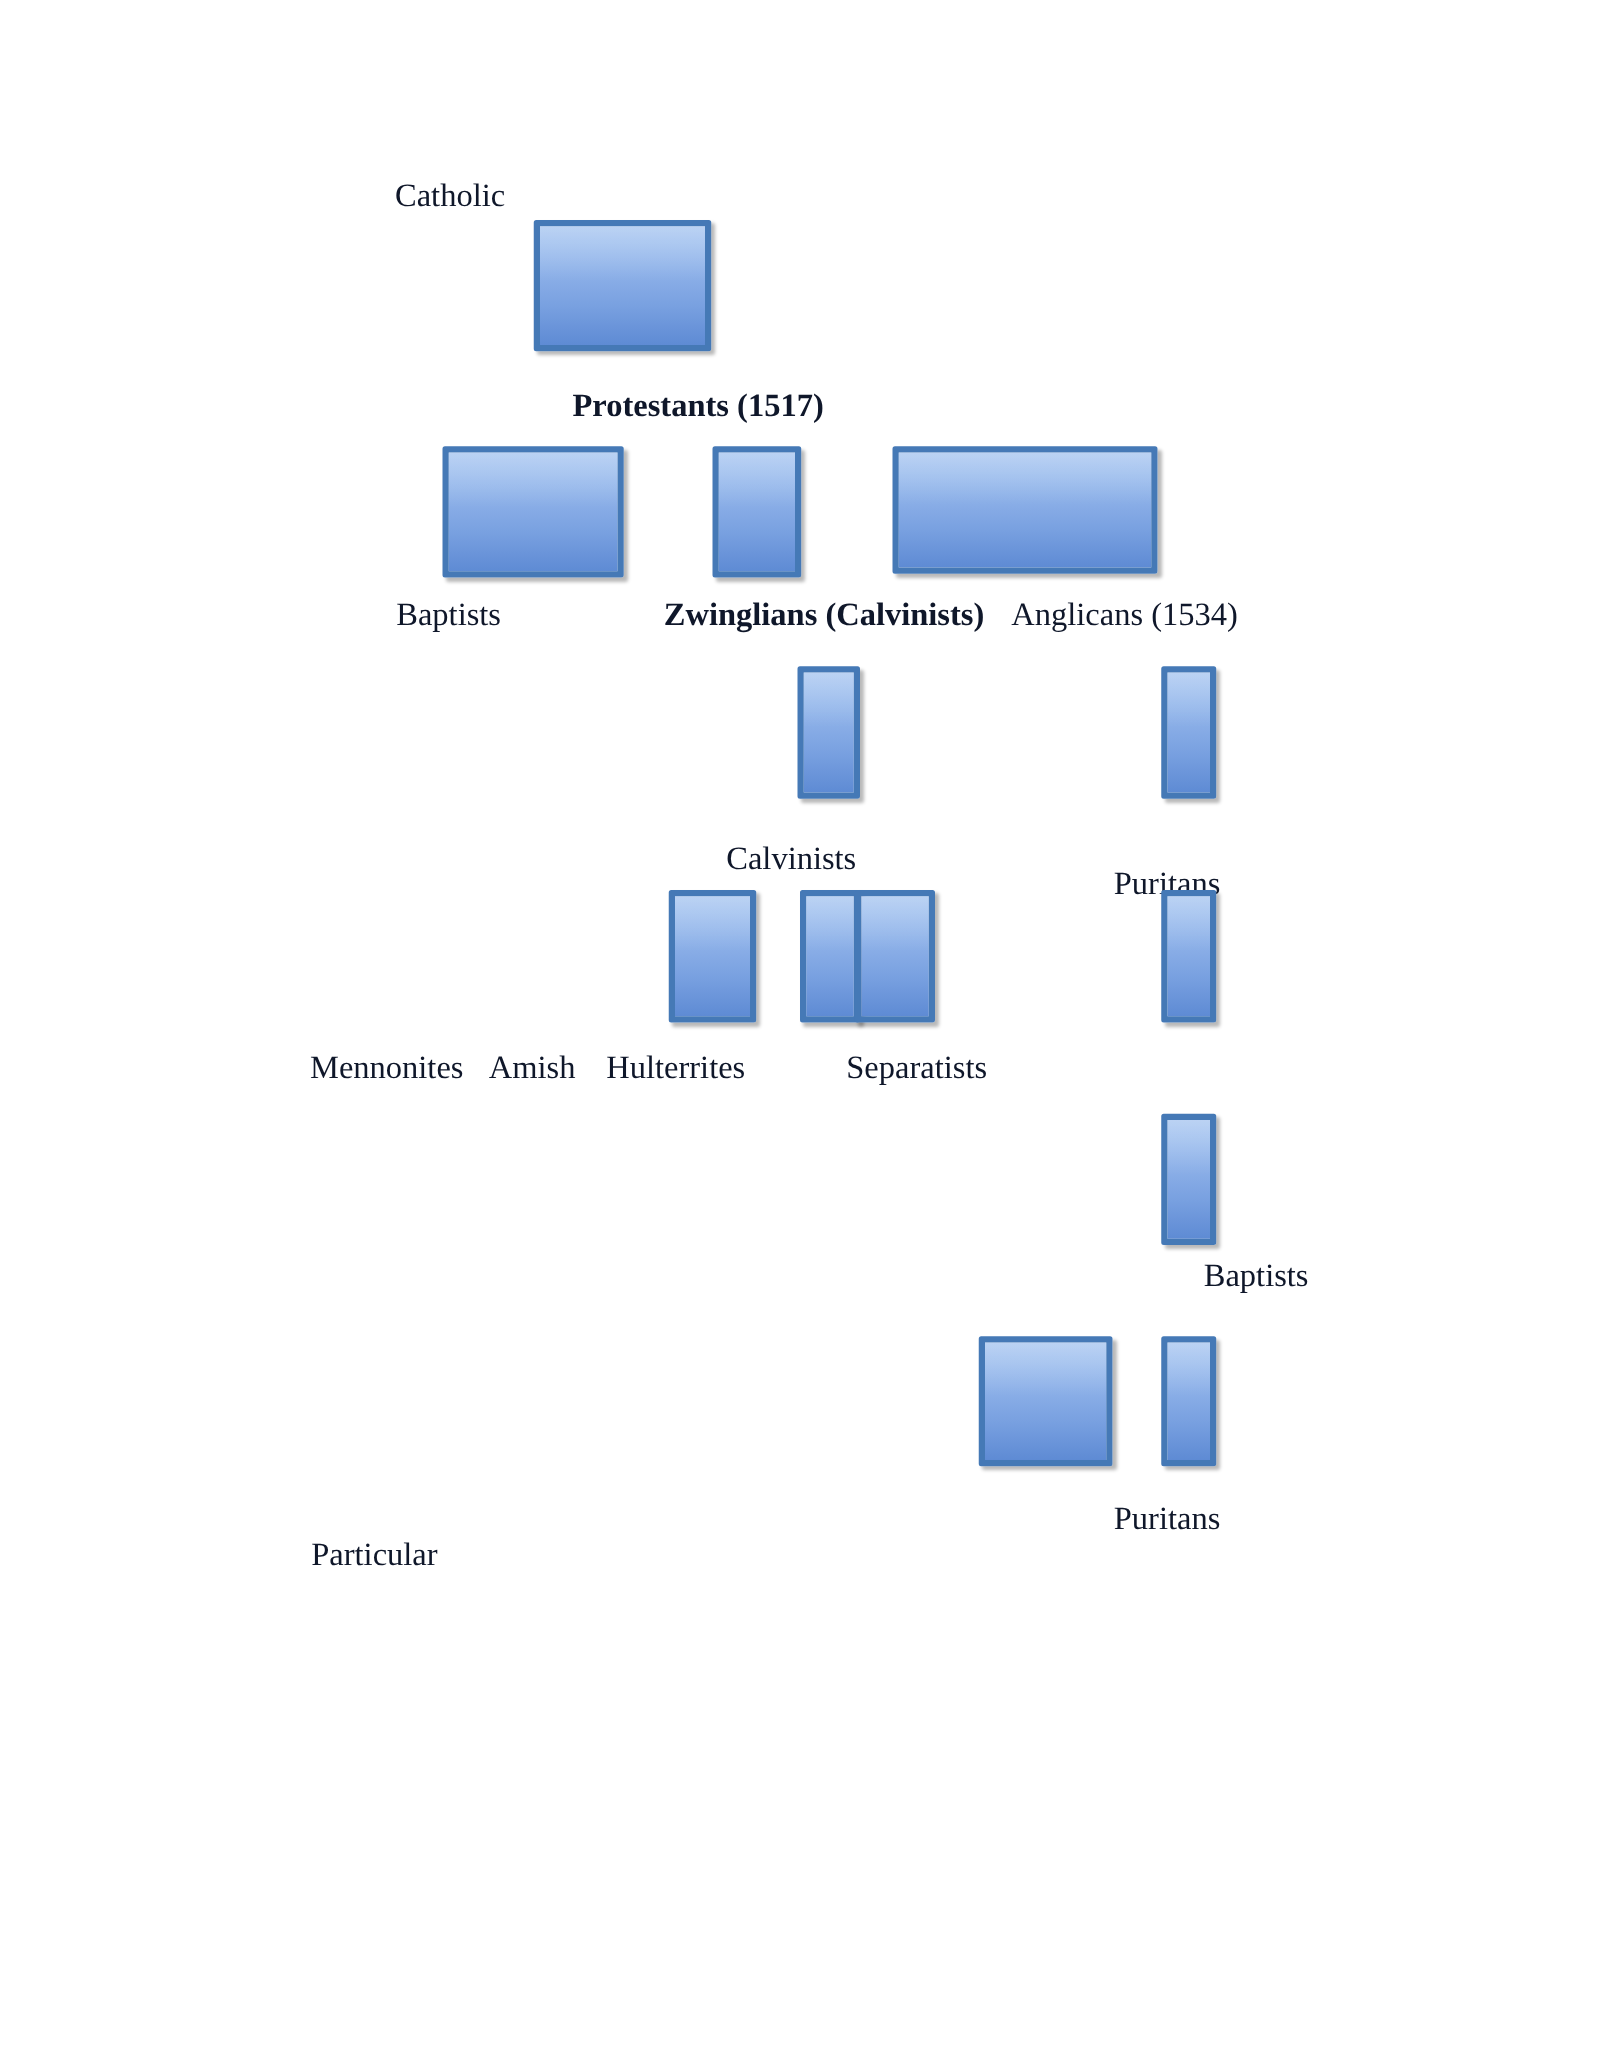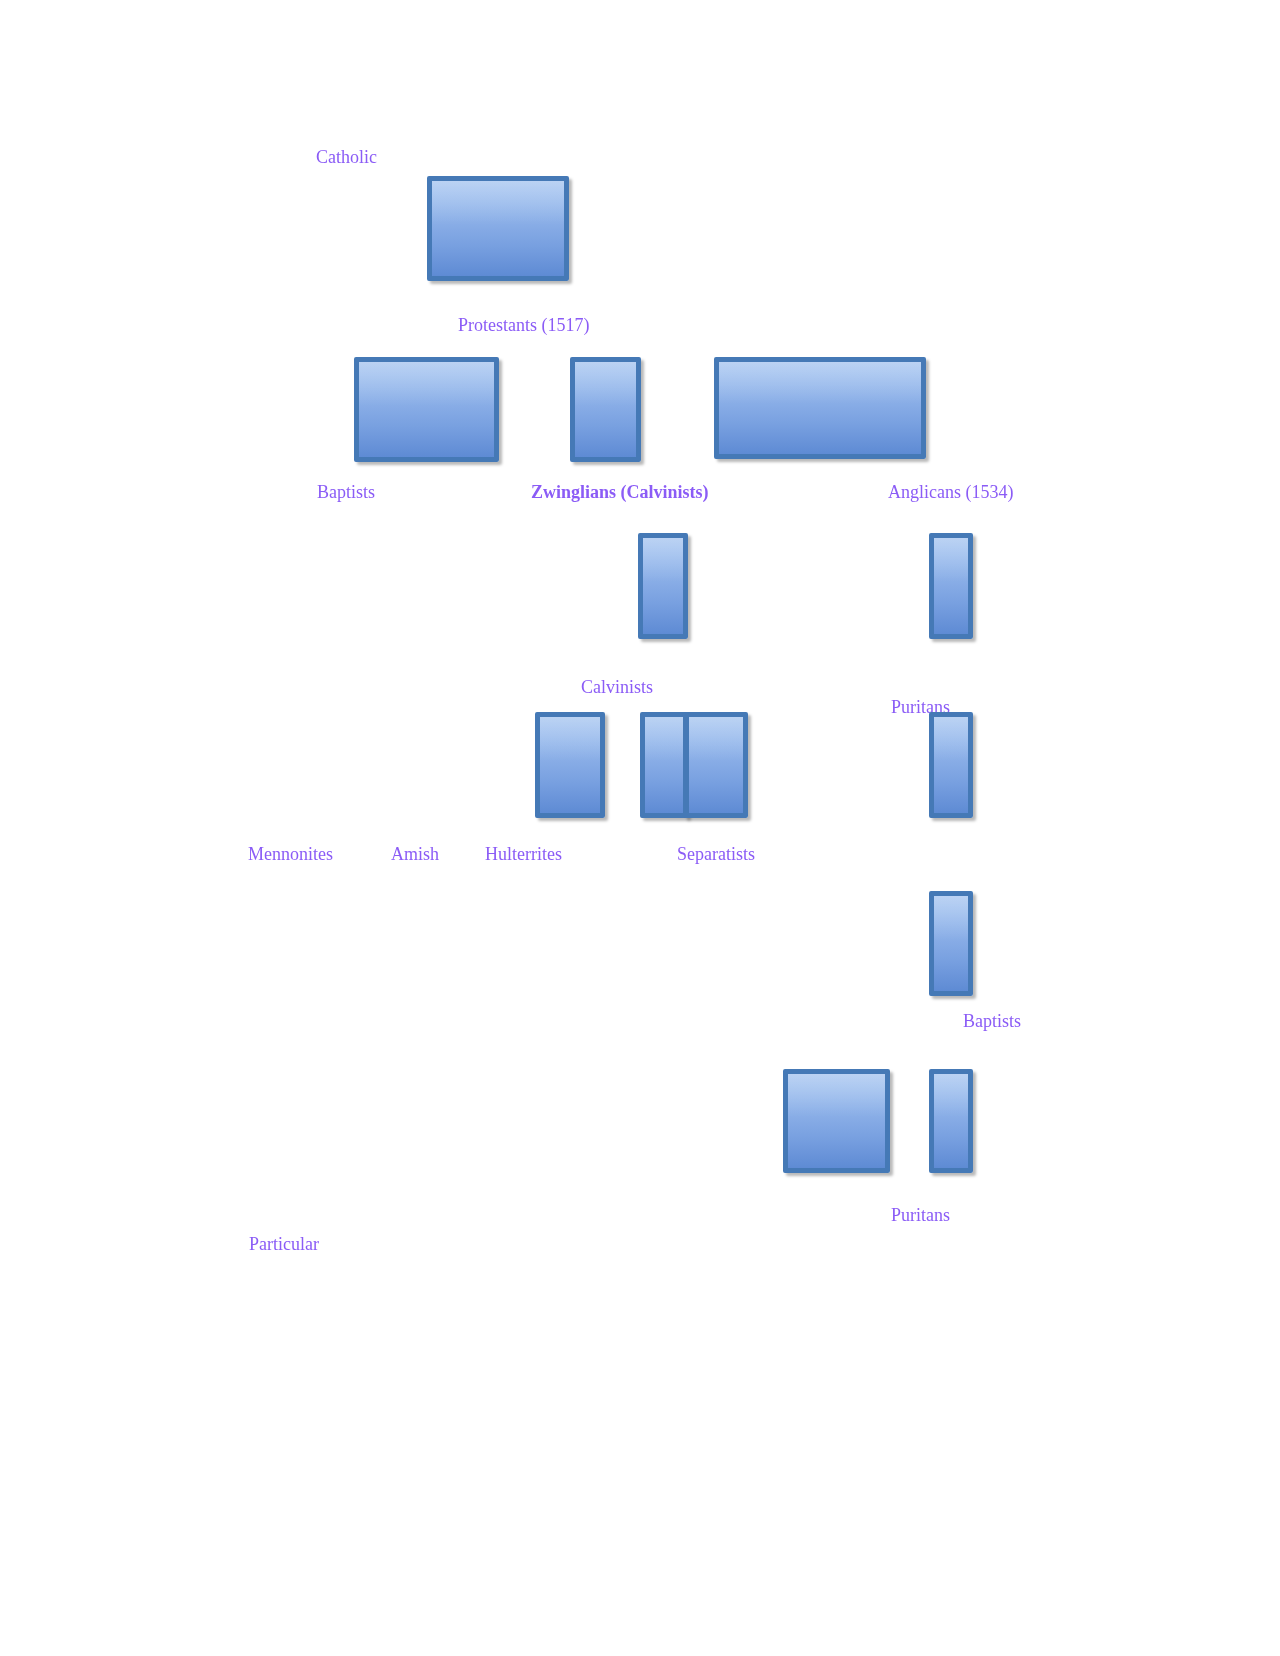--- a/index.html
+++ b/index.html
@@ -42,49 +42,49 @@
     content: "";
     position: absolute;
     left: 0; right: 0; top: 0;
     height: 46%;
     background: linear-gradient(to bottom, rgba(255,255,255,0.22), rgba(255,255,255,0));
     pointer-events: none;
   }
   
   .node-label {
     position: absolute;
-    font-size: 18px;
+    font-size: 26px;
     line-height: 30px;
     white-space: nowrap;
-    color: #8b5cf6;
+    color: #0f172a;
     font-family: "Liberation Serif", "DejaVu Serif", serif;
   }
 </style>
 </head>
 <body>
 
 <div id="page-root">
 
   <div class="node-label" style="left:316px; top:142px;">Catholic</div>
 
   <div class="node-box" style="left:427px; top:176px; width:142px; height:105px;"></div>
 
-  <div class="node-label" style="left:458px; top:310px;">Protestants (1517)</div>
+  <div class="node-label" style="left:458px; top:310px;font-weight:bold;">Protestants (1517)</div>
 
   <div class="node-box" style="left:354px; top:357px; width:145px; height:105px;"></div>
 
   <div class="node-box" style="left:570px; top:357px; width:71px; height:105px;"></div>
 
   <div class="node-box" style="left:714px; top:357px; width:212px; height:102px;"></div>
 
   <div class="node-label" style="left:317px; top:477px;">Baptists</div>
 
   <div class="node-label" style="left:531px; top:477px;font-weight:bold;">Zwinglians (Calvinists)</div>
 
-  <div class="node-label" style="left:888px; top:477px;font-family:Liberation Serif, serif;">Anglicans (1534)</div>
+  <div class="node-label" style="left:809px; top:477px;font-family:Liberation Serif, serif;">Anglicans (1534)</div>
 
   <div class="node-box" style="left:638px; top:533px; width:50px; height:106px;"></div>
 
   <div class="node-box" style="left:929px; top:533px; width:44px; height:106px;"></div>
 
   <div class="node-label" style="left:581px; top:672px;">Calvinists</div>
 
   <div class="node-label" style="left:891px; top:672px;margin-top:20px;">Puritans</div>
 
   <div class="node-box" style="left:535px; top:712px; width:70px; height:106px;"></div>

